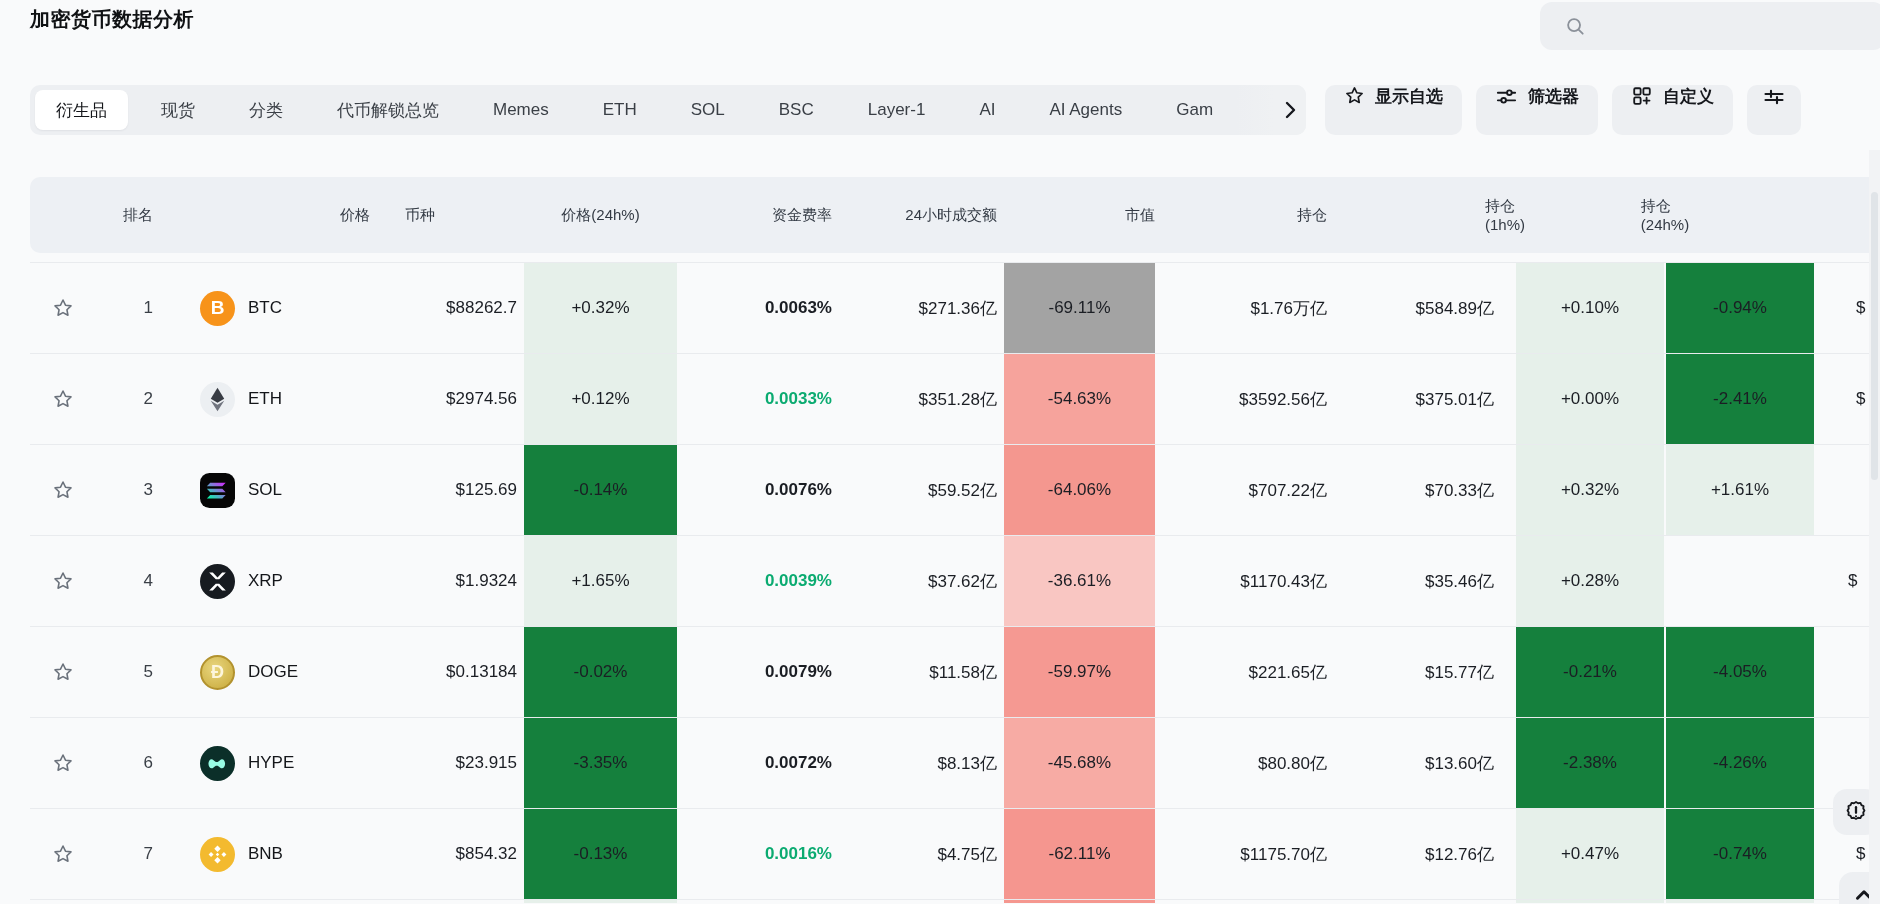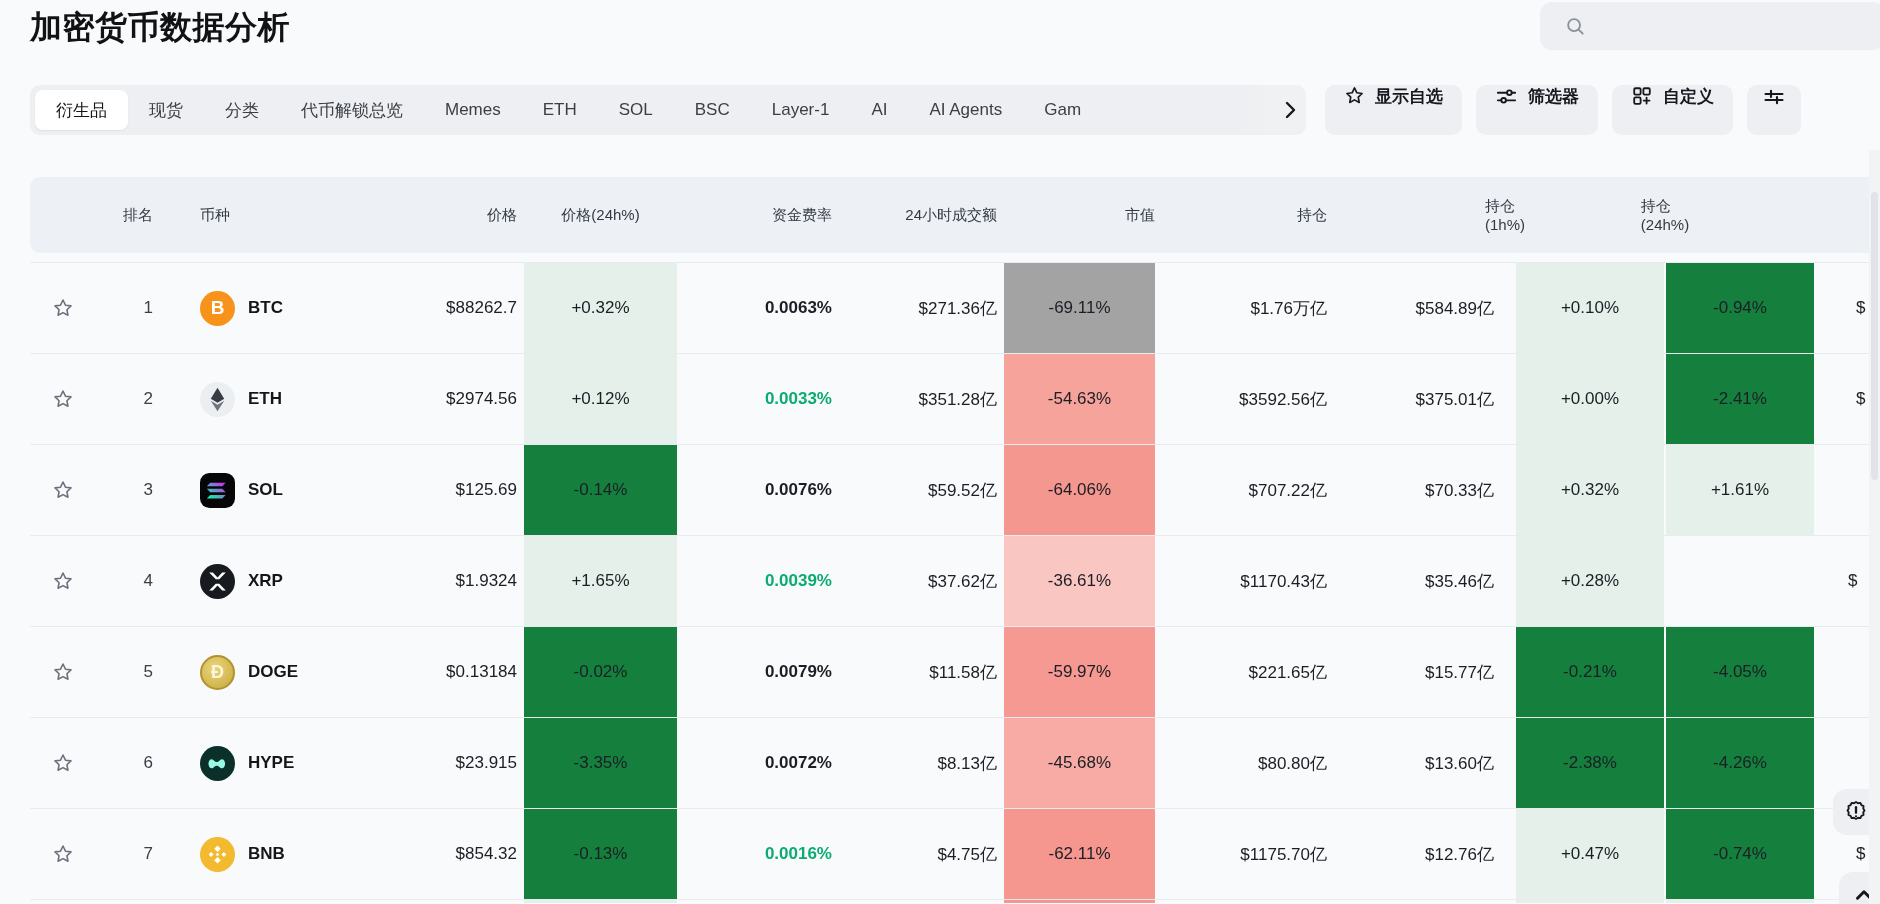--- a/index.html
+++ b/index.html
@@ -1,28 +1,28 @@
 <!DOCTYPE html>
 <html><head>
 <meta charset="utf-8">
 <style>
   * { margin:0; padding:0; box-sizing:border-box; }
   html,body { width:1880px; height:904px; overflow:hidden; background:#f9fafb;
     font-family:"Liberation Sans","DejaVu Sans",sans-serif; color:#16181d; }
 
   
-  .page-title { position:absolute; left:30px; top:6px; font-size:32px; font-weight:700; color:#101214; letter-spacing:.5px; }
+  .page-title { position:absolute; left:30px; top:6px; font-size:20px; font-weight:700; color:#101214; letter-spacing:.5px; }
   .search-box { position:absolute; left:1540px; top:2px; width:345px; height:48px;
     background:#edeff2; border-radius:12px; display:flex; align-items:center; padding-left:24px; border:none; }
   .search-box svg { display:block; }
   .search-box input { border:none; background:transparent; outline:none; font-size:16px; margin-left:10px; width:230px; }
 
   
   .tabs-wrap { position:absolute; left:30px; top:85px; width:1276px; height:50px;
-    background:#edeff2; border-radius:10px; display:flex; align-items:center; padding:0 5px; overflow:hidden; }
+    background:#edeff2; border-radius:10px; display:flex; align-items:center; padding:0 5px; overflow:hidden;gap:12px; }
   .tab { height:40px; display:flex; align-items:center; padding:0 21px; font-size:17px; color:#3a3f46;
     border-radius:8px; white-space:nowrap; cursor:pointer; flex:0 0 auto; }
   .tab.active { background:#ffffff; color:#14161a; font-weight:500; box-shadow:0 1px 2px rgba(20,22,26,.06); }
   .tabs-fade { position:absolute; left:1236px; top:85px; width:70px; height:50px; border-radius:0 10px 10px 0;
     background:linear-gradient(90deg, rgba(237,239,242,0), #eff1f3 55%); pointer-events:none; }
   .tabs-chevron { position:absolute; left:1278px; top:98px; width:24px; height:24px; cursor:pointer; }
 
   .toolbar { position:absolute; left:1325px; top:85px; display:flex; gap:14px; }
   .tb-btn { height:50px; background:#edeff2; border:none; border-radius:10px; display:flex; align-items:flex-start;
     gap:10px; padding:0 19px; font-size:17px; font-weight:600; color:#16181d; cursor:pointer;
@@ -41,21 +41,21 @@
   .th.rank { justify-content:flex-end; padding-right:12px; }
 
   .tbody { margin-top:9px; }
   .tr { height:91px; border-top:1px solid #e9ebee; cursor:pointer; }
   .td { display:flex; align-items:center; height:100%; font-size:17px; color:#1b1e24; }
   .td.r { justify-content:flex-end; }
   .td.c { justify-content:center; }
   .td.rank { justify-content:flex-end; padding-right:12px; color:#3a3f46; }
   .td.star { justify-content:center; }
   .td.coin { padding-left:35px; gap:13px; }
-  .sym { font-weight:700; font-size:17px; color:#14161a; }
+  .sym { font-weight:400; font-size:17px; color:#14161a; }
   .coin-ic { width:35px; height:35px; border-radius:50%; flex:0 0 auto; display:flex; align-items:center; justify-content:center; }
   .band { font-weight:500; }
   .band.pos { background:#e6f0ea; }
   .band.neg { background:#15803d; }
   .funding { font-weight:700; }
   .funding.green { color:#0bab71; }
   .next-col { padding-left:34px; justify-content:flex-start; font-weight:500; }
   .partial { height:4px; border-top:1px solid #e9ebee; overflow:hidden; }
   .partial div { height:100%; }
 
@@ -147,22 +147,22 @@
           <path d="M3.5 9h17M3.5 15h17M9 5.8V12M15 12v6.2"></path>
         </svg>
       </span>
     </button>
   </div>
 
 <div class="table">
   <div class="grid thead" id="thead">
       <div></div>
       <div class="th rank">排名</div>
+      <div class="th r">价格</div>
       <div class="th coin">币种</div>
-      <div class="th r">价格</div>
       <div></div>
       <div class="th c">价格(24h%)</div>
       <div class="th r">资金费率</div>
       <div class="th r">24小时成交额</div>
       <div></div>
       <div class="th r">市值</div>
       <div class="th r">持仓</div>
       <div></div>
       <div class="th c">持仓(1h%)</div>
       <div></div>

